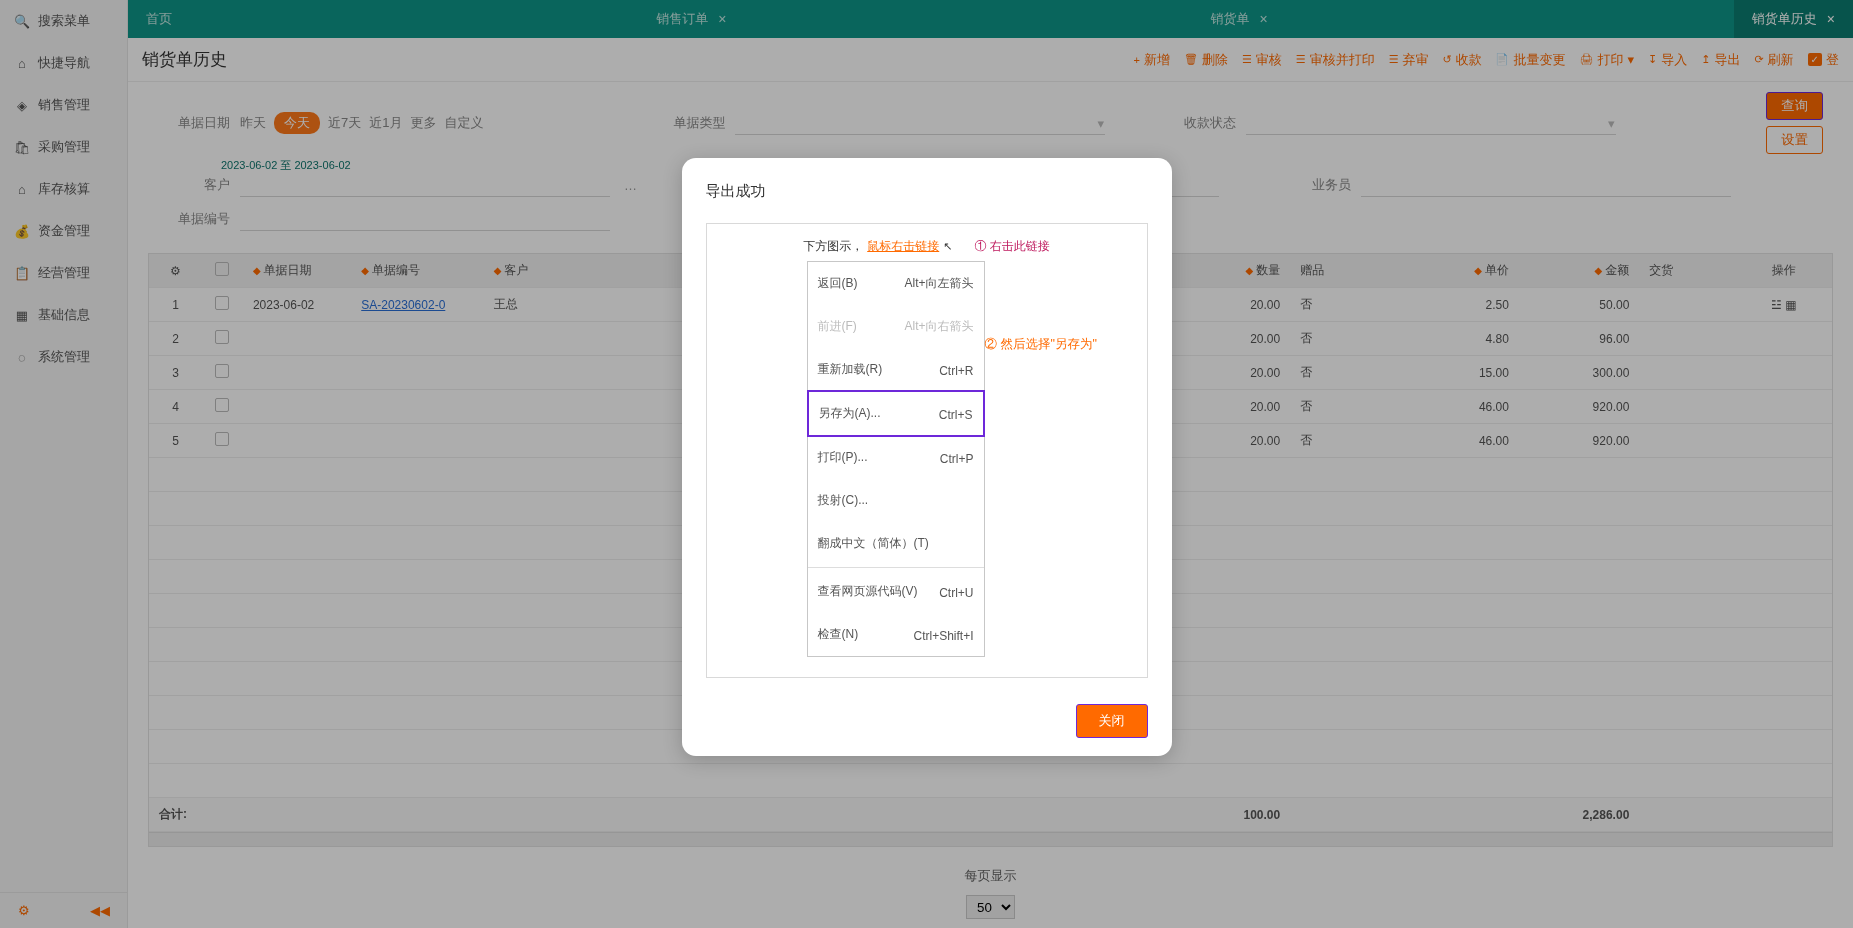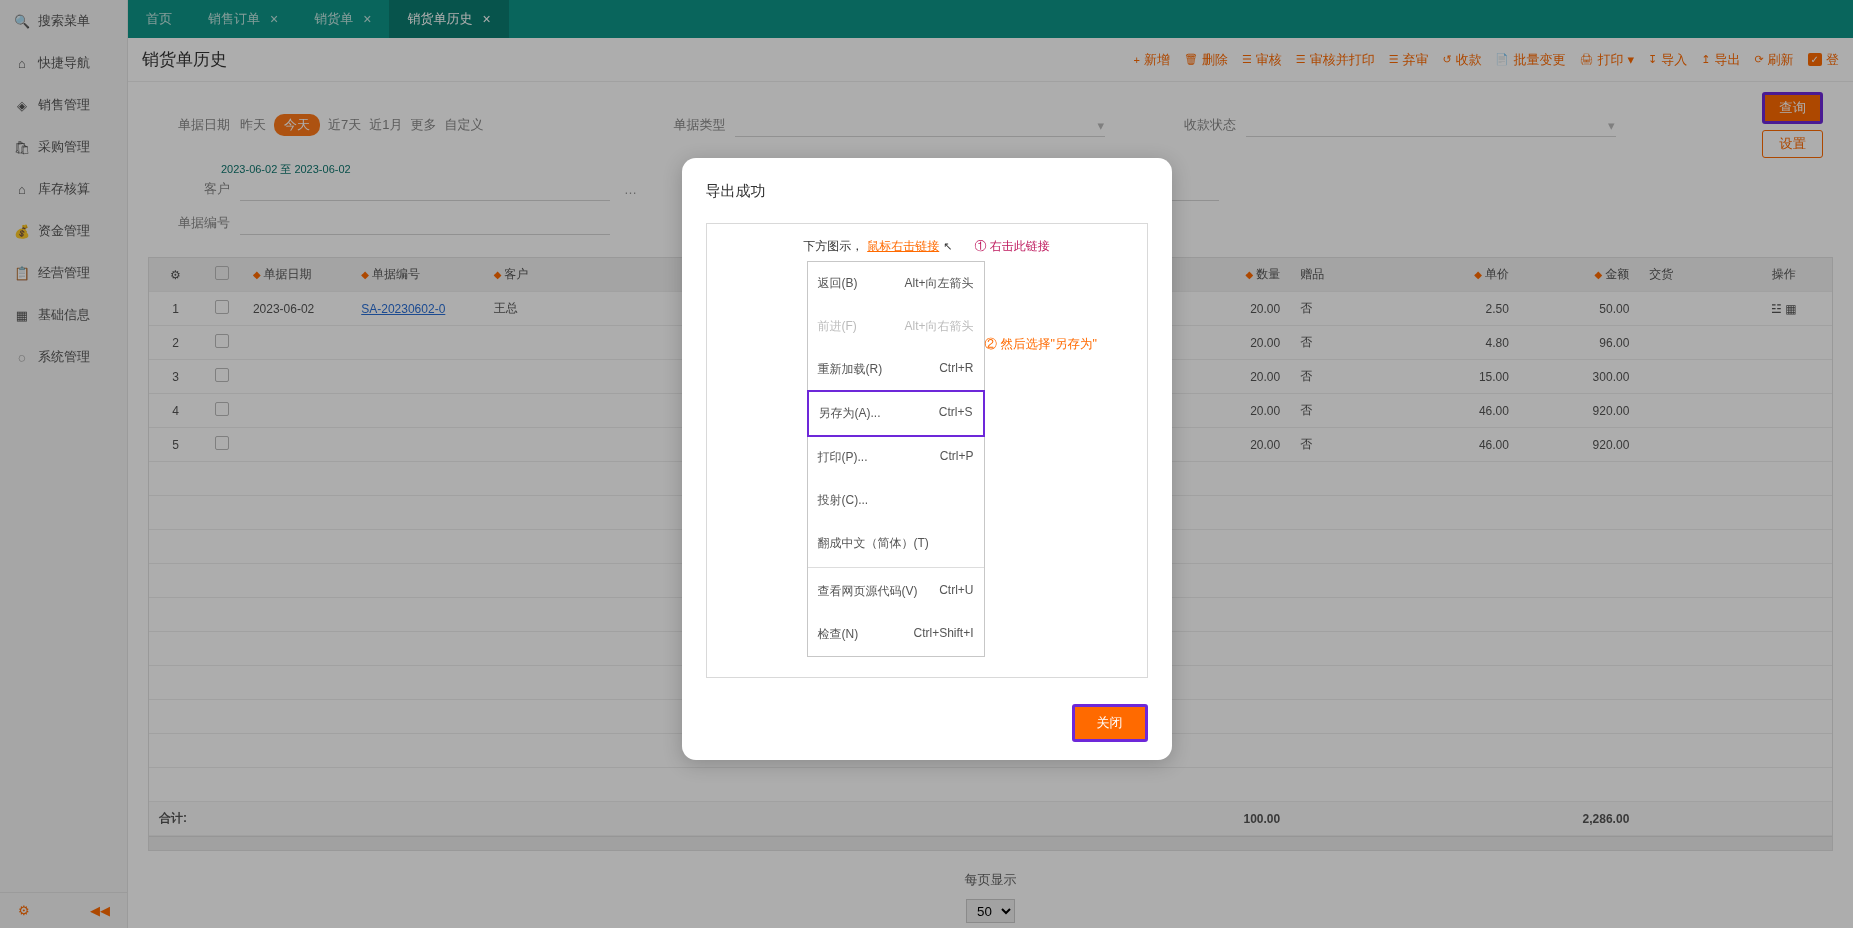--- a/index.html
+++ b/index.html
@@ -5,21 +5,21 @@
 * { margin: 0; padding: 0; box-sizing: border-box; font-family: "Microsoft YaHei", Arial, sans-serif; }
 body { font-size: 13px; color: #333; background: #fff; overflow: hidden; width: 1853px; height: 928px; position: relative; }
 
 
 .sidebar { position: absolute; left: 0; top: 0; width: 128px; height: 928px; background: #f5f5f5; border-right: 1px solid #e5e5e5; }
 .sidebar-item { display: flex; align-items: center; padding: 12px 14px; cursor: pointer; color: #555; gap: 8px; }
 .sidebar-icon { width: 16px; height: 16px; display: inline-flex; align-items: center; justify-content: center; }
 .sidebar-bottom { position: absolute; bottom: 0; left: 0; width: 128px; display: flex; justify-content: space-between; padding: 10px 18px; border-top: 1px solid #e5e5e5; }
 
 
-.tabs { position: absolute; left: 128px; top: 0; right: 0; height: 38px; background: #0e9688; display: flex; align-items: stretch; }
+.tabs { position: absolute; left: 128px; top: 0; right: 0; height: 38px; background: #0e9688; display: flex; align-items: stretch; justify-content: space-between; }
 .tab { padding: 0 18px; color: #c3e7e2; display: flex; align-items: center; gap: 6px; cursor: pointer; }
 .tab.active { background: #0b7d71; color: #fff; }
 .tab-close { font-size: 14px; margin-left: 4px; }
 
 
 .page { position: absolute; left: 128px; top: 38px; right: 0; bottom: 0; background: #fff; }
 .page-header { display: flex; align-items: center; justify-content: space-between; height: 44px; border-bottom: 1px solid #eee; padding: 0 14px; }
 .page-title { font-size: 17px; color: #333; }
 .toolbar { display: flex; gap: 14px; align-items: center; }
 .tool-btn { color: #ff6a00; cursor: pointer; display: flex; align-items: center; gap: 4px; }
@@ -29,21 +29,21 @@
 .filters { padding: 10px 30px 6px 30px; }
 .filter-row { display: flex; align-items: center; margin-bottom: 10px; gap: 30px; }
 .filter-group { display: flex; align-items: center; gap: 10px; }
 .filter-label { color: #888; width: 72px; text-align: right; }
 .date-opts { display: flex; gap: 8px; align-items: center; }
 .date-opt { color: #888; cursor: pointer; }
 .date-opt.active { background: #ff7a1a; color: #fff; padding: 2px 10px; border-radius: 10px; }
 .date-range { color: #0f766e; font-size: 11px; margin-left: 63px; margin-top: -6px; }
 .filter-input { border: none; border-bottom: 1px solid #d6d6d6; width: 370px; height: 24px; background: transparent; }
 .dots { color: #999; margin-left: 4px; cursor: pointer; }
-.btn-primary { background: #ff6a00; color: #fff; border: 3px solid #6d28d9; border-radius: 3px; padding: 4px 14px; cursor: pointer; }
+.btn-primary { background: #ff6a00; color: #fff; border: 1px solid #6d28d9; border-radius: 3px; padding: 4px 14px; cursor: pointer; }
 .btn-outline { background: #fff; color: #ff6a00; border: 1px solid #ff6a00; border-radius: 3px; padding: 4px 14px; cursor: pointer; }
 .right-btns { margin-left: auto; display: flex; flex-direction: column; gap: 6px; }
 
 
 .table-wrap { margin: 6px 20px; border: 1px solid #e2e2e2; overflow-x: auto; }
 table { border-collapse: collapse; width: 100%; }
 th, td { border-bottom: 1px solid #eee; padding: 8px 10px; text-align: left; font-size: 12px; color: #555; white-space: nowrap; }
 thead th { background: #f2f2f2; font-weight: normal; }
 .num-col { text-align: right; }
 .center { text-align: center; }
@@ -62,21 +62,21 @@
 .modal-overlay { position: absolute; inset: 0; background: rgba(0,0,0,0.32); display: flex; align-items: flex-start; justify-content: center; }
 .modal { background: #fff; width: 490px; margin-top: 158px; border-radius: 14px; box-shadow: 0 4px 20px rgba(0,0,0,.2); padding: 24px 24px 18px 24px; }
 .modal-title { font-size: 15px; color: #333; margin-bottom: 22px; font-weight: 500; }
 .modal-text { font-size: 12.5px; color: #555; line-height: 1.7; }
 .modal-text a { color: #ff6a00; text-decoration: underline; }
 .illus { border: 1px solid #d9d9d9; margin-top: 18px; padding: 14px 16px 20px 16px; position: relative; font-size: 12px; }
 .illus-top { display: flex; align-items: center; gap: 4px; margin-bottom: 6px; justify-content: center; }
 .illus-link { color: #ff6a00; text-decoration: underline; }
 .illus-bubble { color: #be185d; margin-left: 18px; }
 .ctx-menu { border: 1px solid #c7c7c7; width: 178px; margin-left: 84px; background: #fff; }
-.ctx-item { display: flex; justify-content: space-between; padding: 13px 10px; font-size: 12px; color: #555; }
+.ctx-item { display: flex; justify-content: space-between; padding: 13px 10px; font-size: 12px; color: #555; align-items: flex-end; }
 .ctx-item.disabled { color: #bbb; }
 .ctx-item.highlight { border: 2px solid #6d28d9; margin: -1px; }
 .ctx-sep { border-top: 1px solid #ddd; margin: 2px 0; }
 .callout2 { position: absolute; left: 278px; top: 112px; color: #ff6a00; font-size: 12.5px; }
 .modal-footer { display: flex; justify-content: flex-end; margin-top: 26px; }
 .modal-footer .btn-primary { padding: 7px 22px; font-size: 13px; }
 
 
 .cb { width:14px; height:14px; border:1px solid #bbb; display:inline-block; border-radius:2px; }
 </style>
@@ -230,20 +230,24 @@
     </div>
     <div class="date-range">2023-06-02 至 2023-06-02</div>
     <div class="filter-row">
       <div class="filter-group">
         <span class="filter-label">客户</span>
         <input class="filter-input" style="">
         <span class="dots">…</span>
       </div>
       <div class="filter-group" style="margin-left:100px">
         <span class="filter-label">仓库</span>
+        <input class="filter-input" style="">
+      </div>
+      <div class="filter-group" style="margin-left:30px">
+        <span class="filter-label">业务员</span>
         <input class="filter-input" style="">
       </div>
     </div>
     <div class="filter-row">
       <div class="filter-group">
         <span class="filter-label">单据编号</span>
         <input class="filter-input" style="">
       </div>
     </div>
   </div>

